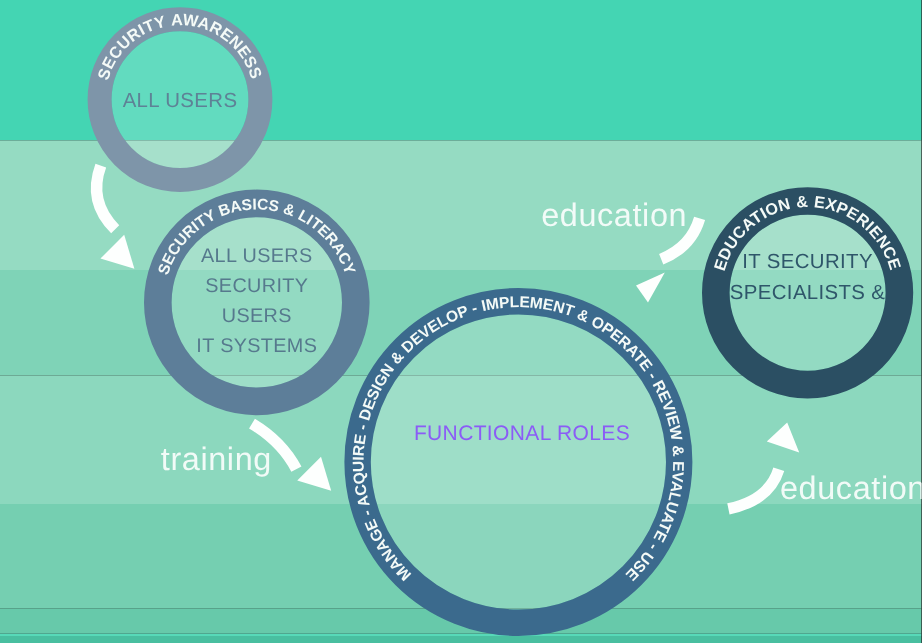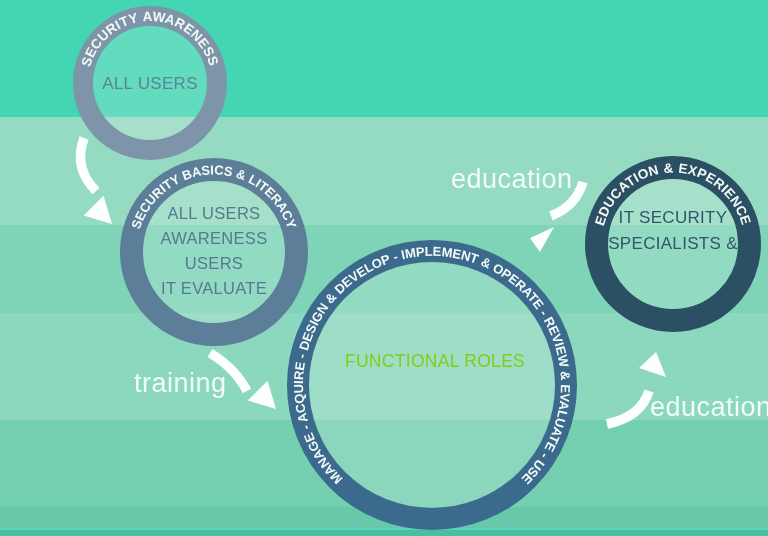--- a/index.html
+++ b/index.html
@@ -23,21 +23,21 @@
   .arrow-stroke { fill:none; stroke:#fdfffe; stroke-width:9.5; stroke-linecap:butt; }
   .arrow-head   { fill:#fdfffe; }
 
   
   .inner-text {
     position:absolute; text-align:center;
     letter-spacing:0.3px; font-weight:400;
   }
   .it-1 { left:75px;  top:74px;  width:150px; font-size:17px;   line-height:20px; color:#5e8296; }
   .it-2 { left:139px; top:201px; width:150px; font-size:16.5px; line-height:25px; color:#56798d; }
-  .it-3 { left:312px; top:349px; width:246px; font-size:17.5px; line-height:24px; color:#84cc16; }
+  .it-3 { left:312px; top:349px; width:246px; font-size:17.5px; line-height:24px; color:#8b5cf6; }
   .it-4 { left:588px; top:205px; width:170px; font-size:17px;   line-height:26px; color:#2f566a; }
 
   
   .flow-label {
     position:absolute; color:rgba(255,255,255,0.88);
     font-size:27px; letter-spacing:0.5px; font-weight:400;
   }
   .fl-awareness  { left:227px; top:118px; }
   .fl-edu-top    { left:451px; top:164px; }
   .fl-training   { left:134px; top:368px; }
@@ -114,23 +114,23 @@
       <polygon class="arrow-head" points="656,352 666,377 639,368"></polygon>
     </g>
   </svg>
 
   <div class="inner-text it-1">
     <div>ALL USERS</div>
   </div>
 
   <div class="inner-text it-2">
     <div>ALL USERS</div>
-    <div>AWARENESS</div>
+    <div>SECURITY</div>
     <div>USERS</div>
-    <div>IT EVALUATE</div>
+    <div>IT SYSTEMS</div>
   </div>
 
   <div class="inner-text it-3">
     <div>FUNCTIONAL ROLES</div>
   </div>
 
   <div class="inner-text it-4">
     <div>IT SECURITY</div>
     <div>SPECIALISTS &amp;</div>
   </div>

